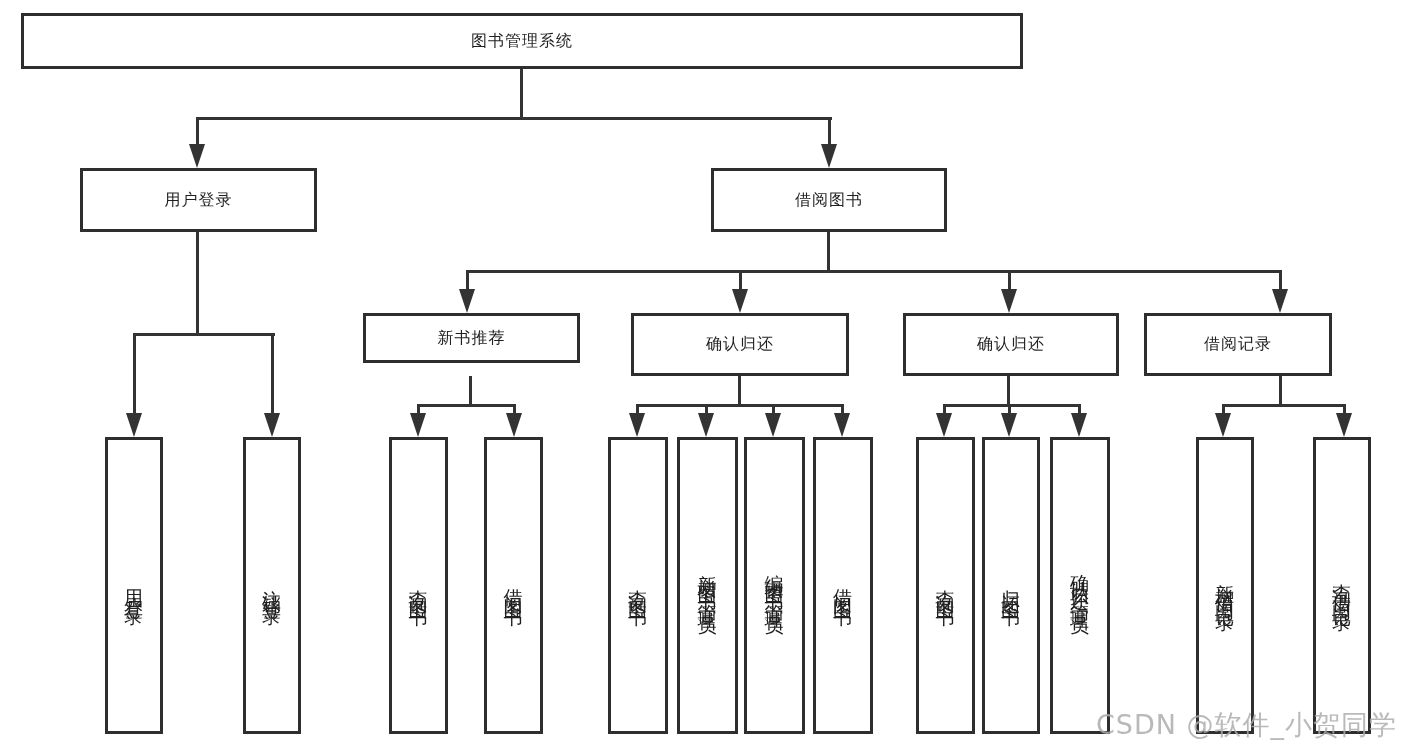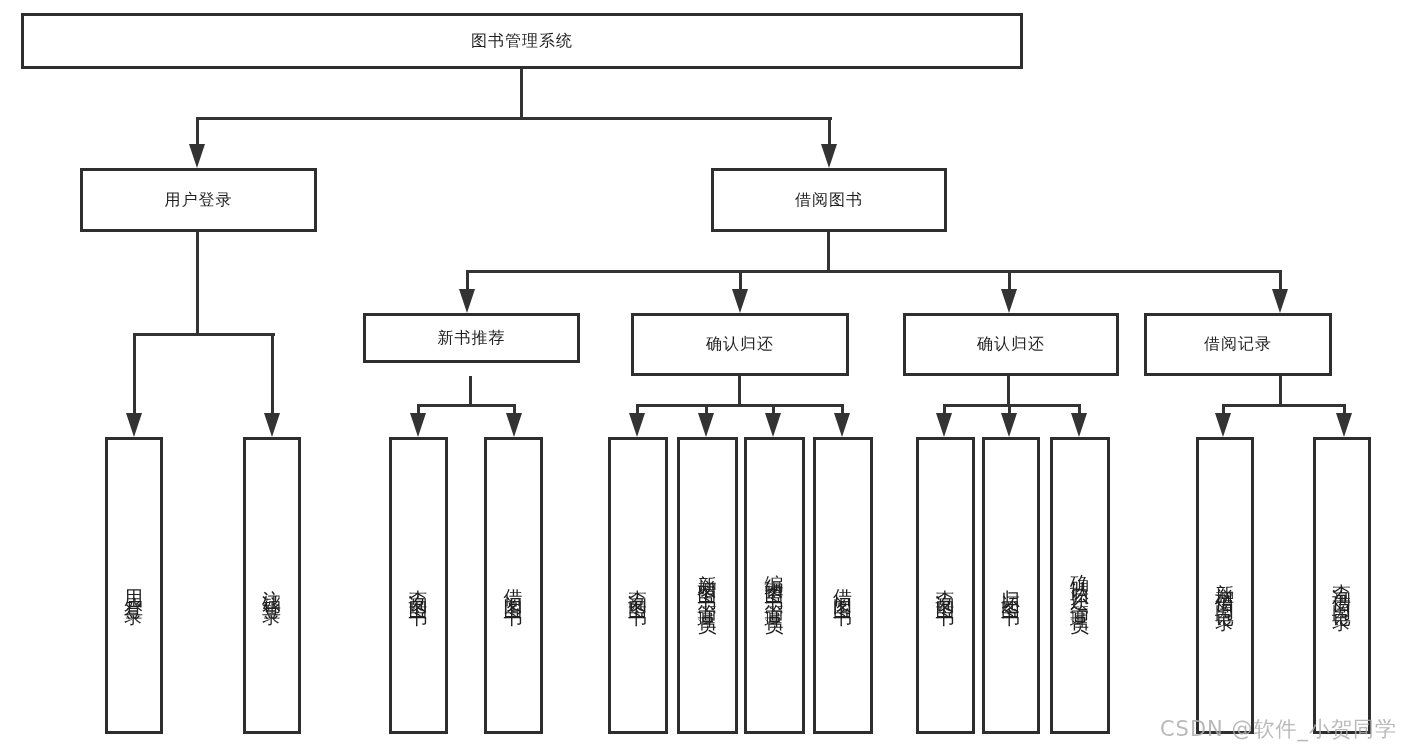--- a/index.html
+++ b/index.html
@@ -62,21 +62,21 @@
     height: 0;
     border-left: 8px solid transparent;
     border-right: 8px solid transparent;
     border-top: 24px solid #333333;
     z-index: 1;
   }
   .watermark {
     position: absolute;
     right: 8px;
     bottom: 4px;
-    font-size: 21px;
+    font-size: 27px;
     color: rgba(173, 173, 173, 0.85);
     z-index: 10;
     letter-spacing: 1px;
     margin-left: 8px;
   }
 </style>
 </head>
 <body>
 
 <div id="canvas">

